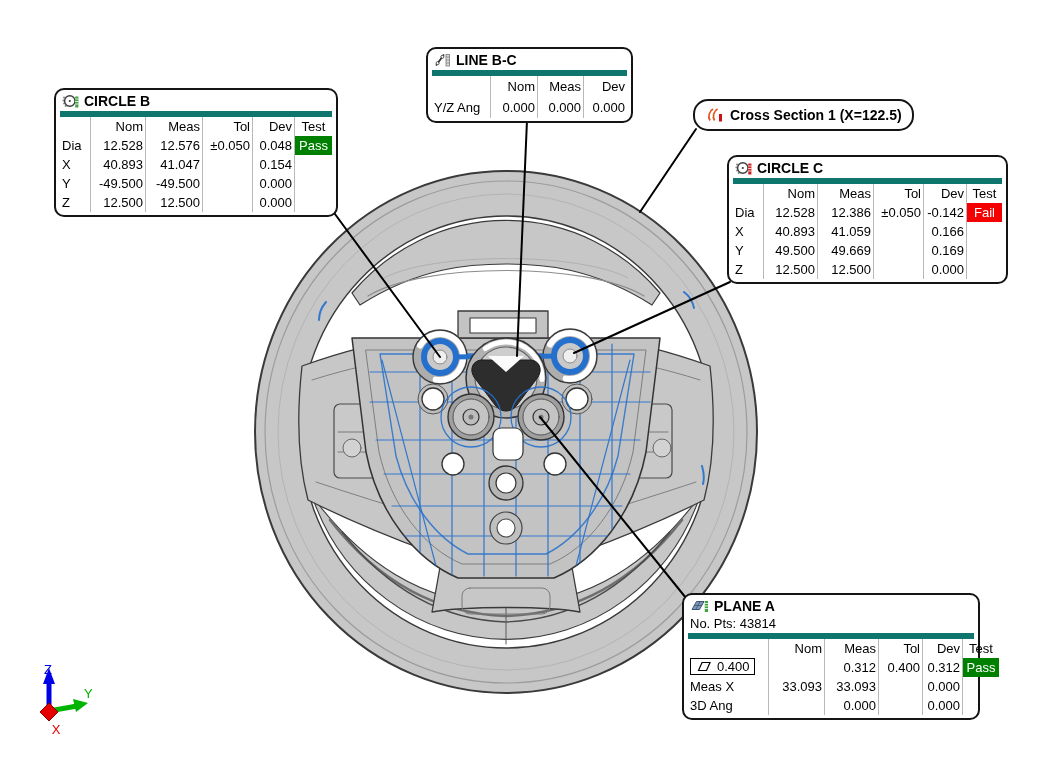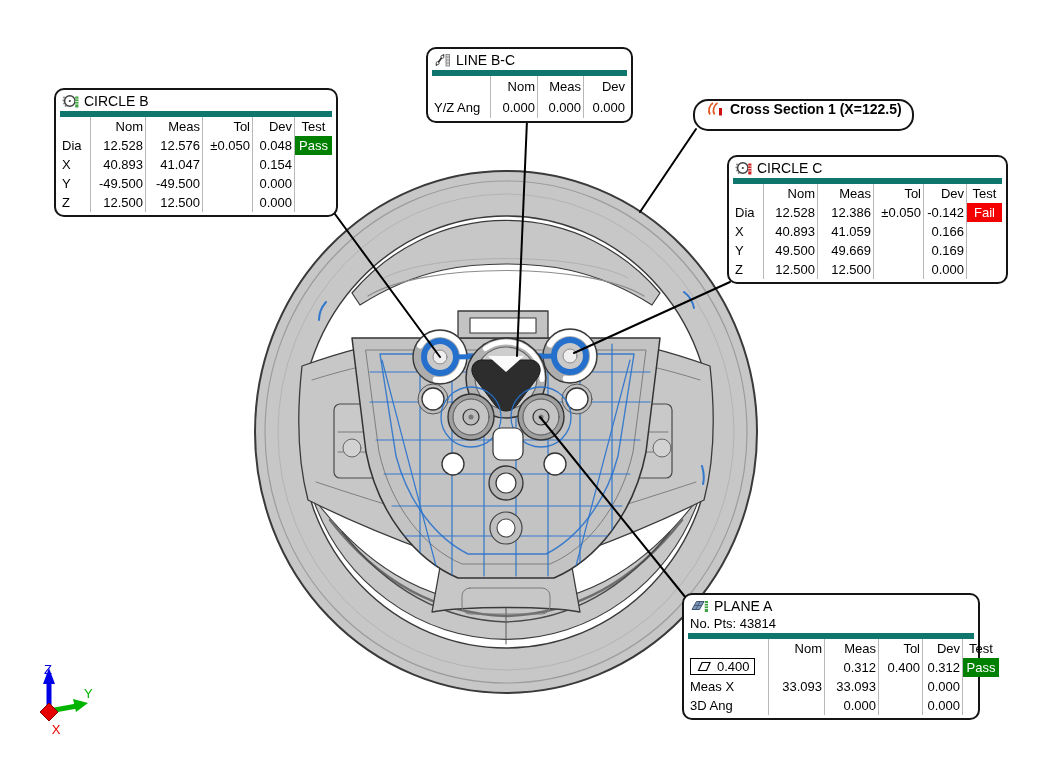--- a/index.html
+++ b/index.html
@@ -1,32 +1,32 @@
 <!DOCTYPE html>
 <html style="--pass-bg: #008000; --fail-bg: #f40000; --blue: #2470cc; --ax-x: #e60000; --ax-y: #00b400; --ax-z: #0000e6;"><head>
 <meta charset="utf-8">
 <style>
   html,body{margin:0;padding:0;width:1039px;height:759px;overflow:hidden;background:#fff;
     font-family:"Liberation Sans",sans-serif;position:relative;}
   #viewport{position:absolute;left:0;top:0;}
   .callout{position:absolute;background:#fff;border:2px solid #141414;border-radius:10px;
     padding:2px 4px 3px 4px;box-sizing:border-box;z-index:5;}
-  .ctitle{display:flex;align-items:center;gap:5px;font-weight:normal;font-size:14px;color:#000;
+  .ctitle{display:flex;align-items:center;gap:5px;font-weight:bold;font-size:14px;color:#000;
     padding:1px 2px 2px 2px;white-space:nowrap;}
   .subtitle{font-size:13px;padding:0 2px 2px 2px;white-space:nowrap;}
   .grid{display:grid;font-size:13px;color:#000;border-top:6px solid #0f766e;}
   .c{height:19px;line-height:19px;padding:0 2px;white-space:nowrap;overflow:hidden;}
   .num{text-align:right;}
   .sep{border-left:1px solid #b8b8b8;}
   .hdr{}
   .test{text-align:center;}
   .pass{background:var(--pass-bg,#008000);color:#fff;}
   .fail{background:var(--fail-bg,#f40000);color:#fff;}
   #lbc .c{height:21px;line-height:21px;}
-  .pill{position:absolute;display:flex;align-items:flex-start;gap:6px;background:#fff;
+  .pill{position:absolute;display:flex;align-items:center;gap:6px;background:#fff;
     border:2px solid #141414;border-radius:15px;padding:0 10px;height:32px;box-sizing:border-box;
     font-weight:bold;font-size:14px;z-index:5;white-space:nowrap;}
   .flatbox{display:inline-flex;align-items:center;gap:4px;border:1.5px solid #000;
     padding:0 4px;height:15px;line-height:15px;}
   .icon{display:inline-flex;flex:none;}
   
   .fb{stroke:var(--blue,#2470cc);}
   .axz-s{stroke:var(--ax-z,#0000e6);} .axz-f{fill:var(--ax-z,#0000e6);}
   .axy-s{stroke:var(--ax-y,#00b400);} .axy-f{fill:var(--ax-y,#00b400);}
   .axx-f{fill:var(--ax-x,#e60000);}

